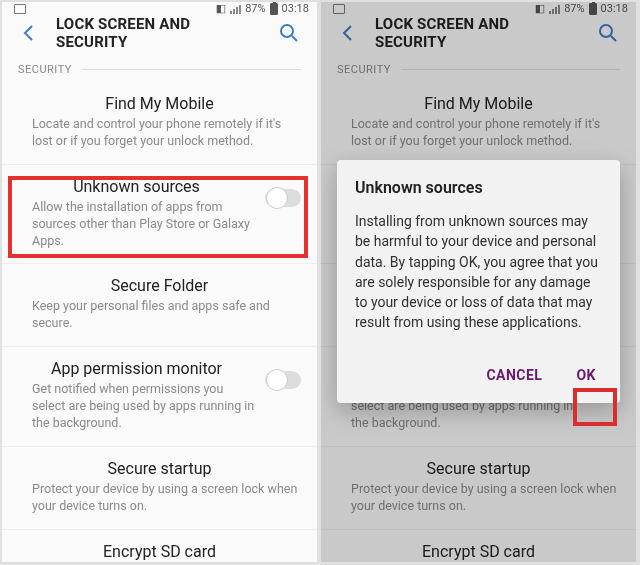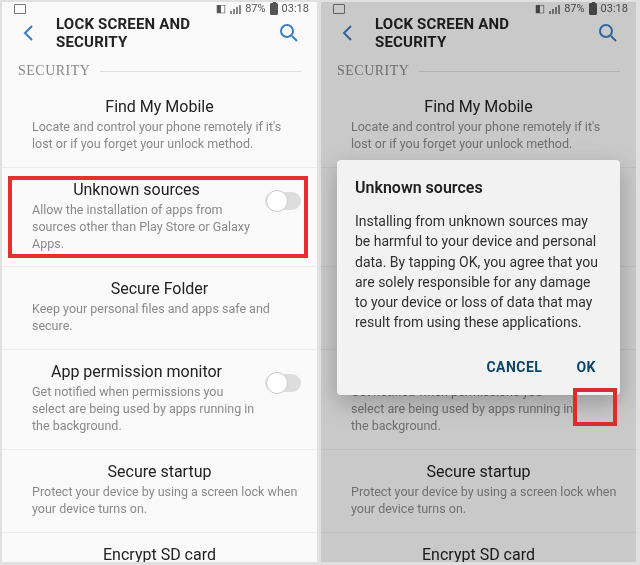--- a/index.html
+++ b/index.html
@@ -65,24 +65,23 @@
   .appbar .search {
     color: #3b7cc4;
   }
   .section-header {
     display: flex;
     align-items: center;
     padding: 12px 16px 6px;
     gap: 10px;
   }
   .section-header .label {
-    font-size: 14px;
+    font-size: 11px;
     color: #888;
     letter-spacing: 0.5px;
-    font-family: Liberation Serif, serif;
   }
   .section-header .line {
     flex: 1;
     height: 1px;
     background: #ddd;
   }
   .item {
     padding: 12px 16px 14px;
     border-bottom: 1px solid #eee;
     display: flex;
@@ -144,32 +143,32 @@
   .dialog .dtitle {
     font-size: 16px;
     font-weight: 600;
     color: #222;
     margin-bottom: 14px;
   }
   .dialog .dbody {
     font-size: 14px;
     color: #333;
     line-height: 1.45;
-    margin-bottom: 16px;
+    margin-bottom: 24px;
   }
   .dialog .dbuttons {
     display: flex;
     justify-content: flex-end;
     gap: 26px;
     padding: 4px 2px 4px;
   }
   .dialog .dbtn {
     font-size: 14px;
     font-weight: 700;
-    color: #0c4a6e;
+    color: #701a75;
     letter-spacing: 0.5px;
     padding: 6px 4px;
   }
   .faded { filter: brightness(0.95); }
   .signal {
     display:inline-flex; align-items:flex-end; gap:1px; height:10px;
   }
   .signal span { width:2px; background:#888; }
   .signal span:nth-child(1){height:3px;}
   .signal span:nth-child(2){height:5px;}

